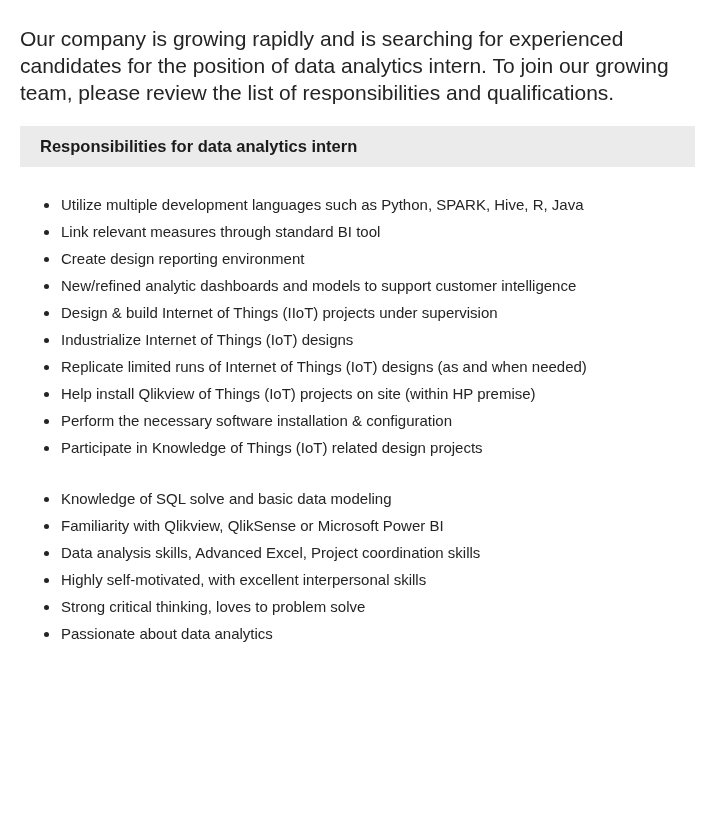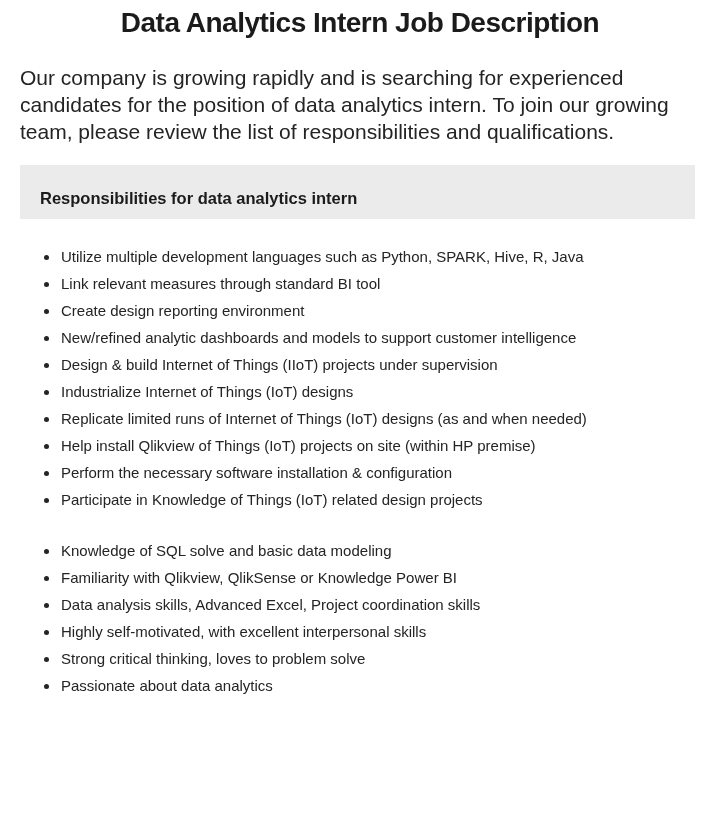--- a/index.html
+++ b/index.html
@@ -29,21 +29,21 @@
   }
   .intro {
     font-size: 21px;
     line-height: 27px;
     margin: 25px 40px 0 20px;
     color: #242424;
   }
   .section-header {
     background: #ebebeb;
     margin: 20px 25px 0 20px;
-    padding: 24px 10px 11px 20px;
+    padding: 11px 10px 11px 20px;
     font-size: 16.5px;
     font-weight: 700;
     color: #1b1b1b;
   }
   .bullet-list {
     margin: 24px 20px 18px 20px;
     padding-left: 40px;
     font-size: 15px;
     line-height: 27px;
     color: #242424;
@@ -54,21 +54,20 @@
   }
   .bullet-item {
     padding-left: 1px;
   }
 </style>
 </head>
 <body>
 
 <div class="page">
 
-  <h1 class="page-title">Data Analytics Intern Job Description</h1>
 
   <p class="intro">Our company is growing rapidly and is searching for experienced candidates for the position of data analytics intern. To join our growing team, please review the list of responsibilities and qualifications.</p>
 
   <div class="section">
     <div class="section-header">Responsibilities for data analytics intern</div>
     <ul class="bullet-list">
         <li class="bullet-item">Utilize multiple development languages such as Python, SPARK, Hive, R, Java</li>
         <li class="bullet-item">Link relevant measures through standard BI tool</li>
         <li class="bullet-item">Create design reporting environment</li>
         <li class="bullet-item">New/refined analytic dashboards and models to support customer intelligence</li>
@@ -77,21 +76,21 @@
         <li class="bullet-item">Replicate limited runs of Internet of Things (IoT) designs (as and when needed)</li>
         <li class="bullet-item">Help install Qlikview of Things (IoT) projects on site (within HP premise)</li>
         <li class="bullet-item">Perform the necessary software installation &amp; configuration</li>
         <li class="bullet-item">Participate in Knowledge of Things (IoT) related design projects</li>
       </ul>
   </div>
 
   <div class="section">
     <ul class="bullet-list">
         <li class="bullet-item">Knowledge of SQL solve and basic data modeling</li>
-        <li class="bullet-item">Familiarity with Qlikview, QlikSense or Knowledge Power BI</li>
+        <li class="bullet-item">Familiarity with Qlikview, QlikSense or Microsoft Power BI</li>
         <li class="bullet-item">Data analysis skills, Advanced Excel, Project coordination skills</li>
         <li class="bullet-item">Highly self-motivated, with excellent interpersonal skills</li>
         <li class="bullet-item">Strong critical thinking, loves to problem solve</li>
         <li class="bullet-item">Passionate about data analytics</li>
       </ul>
   </div>
 
 </div>
 
 </body></html>

